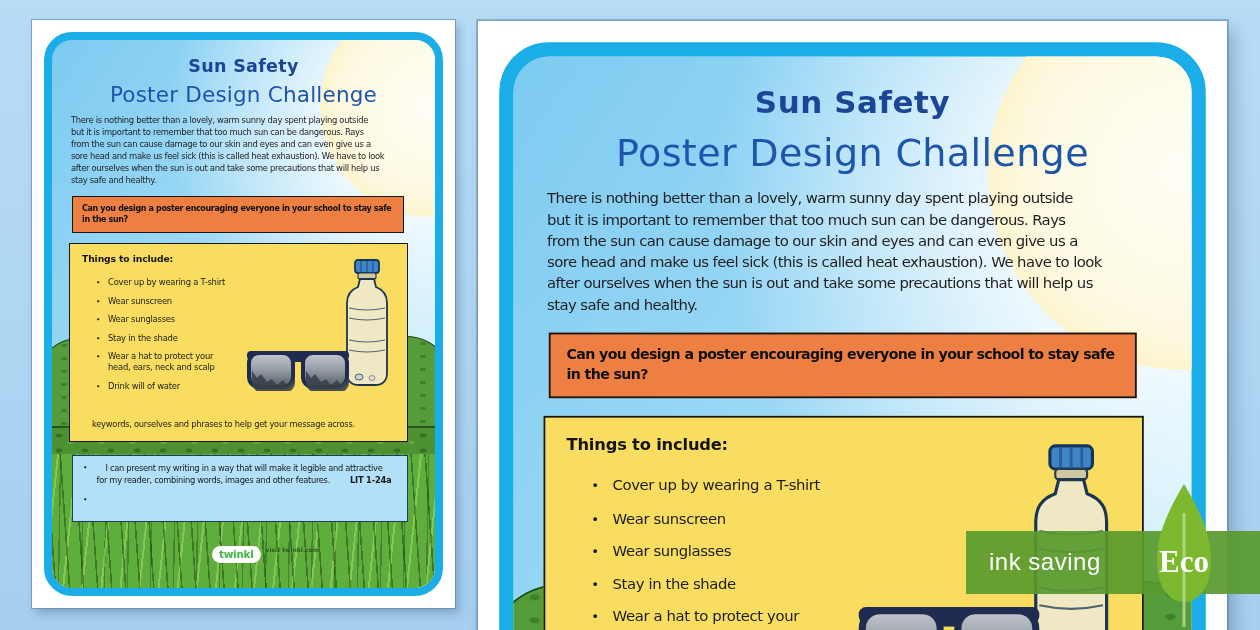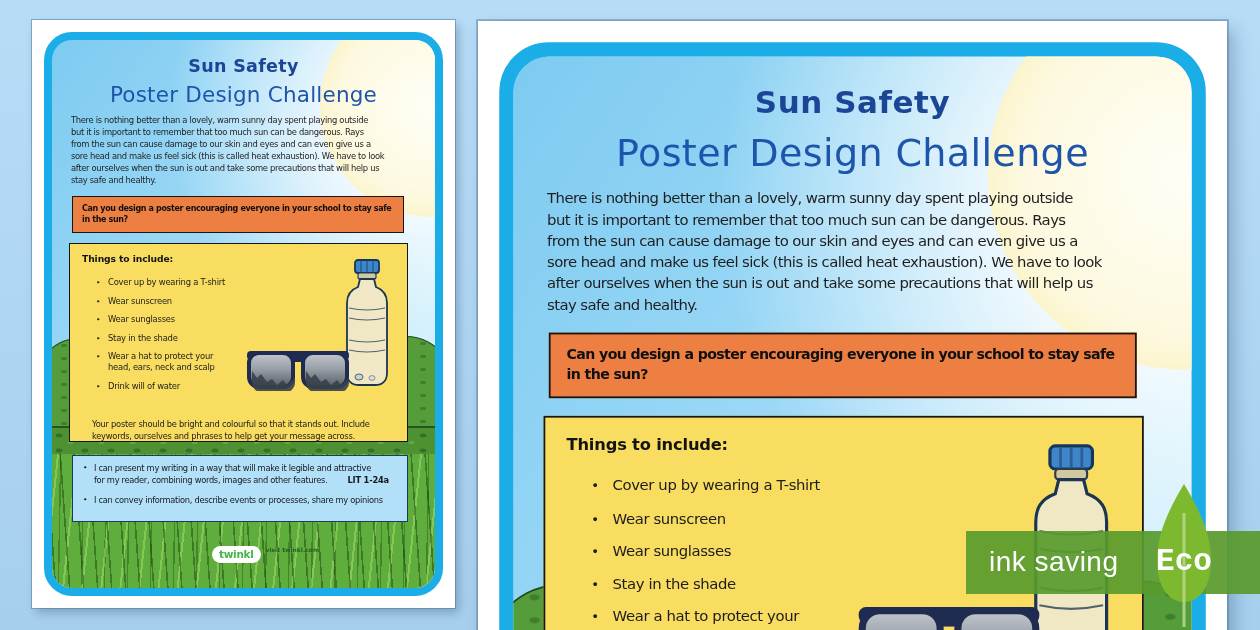--- a/index.html
+++ b/index.html
@@ -86,21 +86,21 @@
   .inc-list li{position:relative;padding-left:13px;margin-bottom:7.6px;font-size:8.4px;line-height:11px;letter-spacing:-.22px;white-space:nowrap;}
   .inc-list li::before{content:"•";position:absolute;left:1px;top:0;font-size:7.5px;}
   .inc-l2{display:block;white-space:nowrap;}
   .note{position:absolute;left:22px;top:174px;color:#1c1c1c;}
   .note-line{font-size:8.3px;line-height:12px;letter-spacing:-.25px;white-space:nowrap;}
   .bottle{position:absolute;right:12px;top:14px;width:56px;height:134px;}
   .shades{position:absolute;right:56px;top:102px;width:106px;height:45px;}
 
   .outcomes{
     position:absolute;left:20px;top:415px;width:336px;height:67px;box-sizing:border-box;
-    background:#b2e0f8;border:1.6px solid #1d3a5f;padding:7px 13px 0 8px;color:#17181c;overflow:hidden;
+    background:#b2e0f8;border:1.6px solid #1d3a5f;padding:7px 13px 0 8px;color:#17181c;overflow:hidden;text-align:center;
   }
   .out-list{margin:0;padding:0;list-style:none;}
   .out-list li{position:relative;padding-left:13px;margin-bottom:8.5px;}
   .out-list li::before{content:"•";position:absolute;left:2px;top:0;font-size:7.5px;}
   .out-line{font-size:8.3px;line-height:11.6px;letter-spacing:-.3px;white-space:nowrap;}
   .out-code{font-weight:bold;margin-left:20px;letter-spacing:-.2px;}
 
   .logo{position:absolute;left:160px;top:506px;display:flex;gap:5px;}
   .logo-cloud{
     background:#fff;border-radius:9px;padding:2px 7px 3px;
@@ -109,26 +109,26 @@
   .logo-tag{color:#2c5b1e;font-weight:bold;font-size:6px;letter-spacing:0;}
 
   
   .eco-band{
     position:absolute;left:966px;top:531px;width:294px;height:63px;z-index:90;
     background:rgba(88,154,44,.92);
   }
   .eco-ink{
     position:absolute;left:989px;top:531px;height:51px;line-height:62px;z-index:91;
     font-family:"Liberation Sans","DejaVu Sans",sans-serif;
-    font-size:28px;color:#ffffff;letter-spacing:.5px;
+    font-size:24px;color:#ffffff;letter-spacing:.5px;
   }
   .eco-leaf{position:absolute;left:1150px;top:481px;width:68px;height:150px;z-index:92;}
   .eco-text{
     position:absolute;left:1150px;top:531px;width:68px;height:63px;line-height:62px;z-index:93;
-    text-align:center;font-family:Liberation Mono, monospace;
+    text-align:center;font-family:Liberation Serif, serif;
     font-size:31px;font-weight:bold;color:#ffffff;
   }
 </style>
 </head>
 <body>
 
 <div class="page page-left">
   <div class="frame">
     <div class="sun"></div>
     <div class="bush bush-l"></div>
@@ -194,33 +194,31 @@
             <rect x="4" y="7" width="44" height="34" rx="10" fill="url(#lensg)" stroke="#1f2b50" stroke-width="4"></rect>
             <path d="M7 25 l5 7 4 -4 6 8 5 -3 5 6 6 -5 4 5 8 -7 v5 a9 9 0 0 1 -9 9 H16 a9 9 0 0 1 -9 -9 z" fill="#39414b" opacity=".9"></path>
           </g>
           <g transform="translate(54,0)">
             <rect x="4" y="7" width="44" height="34" rx="10" fill="url(#lensg)" stroke="#1f2b50" stroke-width="4"></rect>
             <path d="M7 25 l5 7 4 -4 6 8 5 -3 5 6 6 -5 4 5 8 -7 v5 a9 9 0 0 1 -9 9 H16 a9 9 0 0 1 -9 -9 z" fill="#39414b" opacity=".9"></path>
           </g>
         </svg>
 
         <div class="note">
-          <div class="note-line">Your poster should be bright and colourful so that it stands out. Include</div>
           <div class="note-line">keywords, ourselves and phrases to help get your message across.</div>
         </div>
       </div>
 
       <div class="outcomes">
         <ul class="out-list">
           <li>
             <div class="out-line">I can present my writing in a way that will make it legible and attractive</div>
             <div class="out-line"><span>for my reader, combining words, images and other features.</span><b class="out-code">LIT 1-24a</b></div>
           </li>
           <li>
-            <div class="out-line">I can convey information, describe events or processes, share my opinions</div>
           </li>
         </ul>
       </div>
 
       <div class="logo">
         <span class="logo-cloud">twinkl</span>
         <span class="logo-tag">visit twinkl.com</span>
       </div>
     </div>
   </div>

